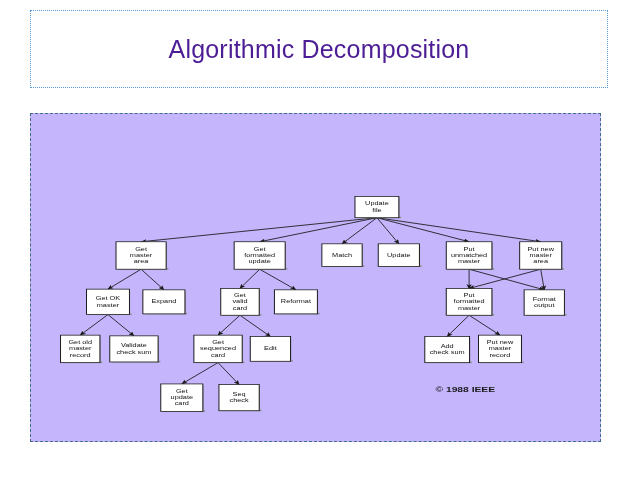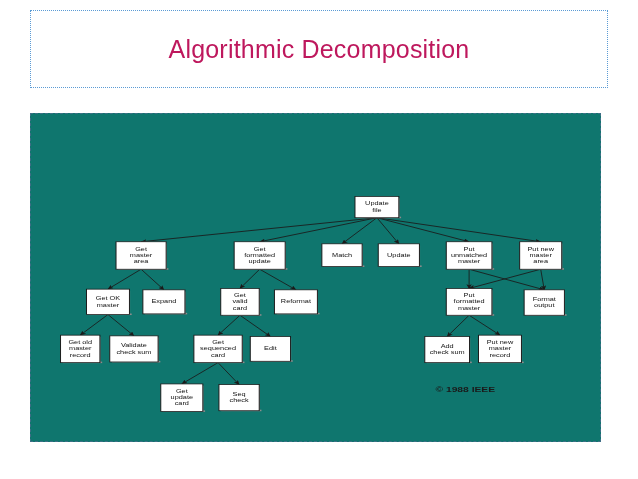--- a/index.html
+++ b/index.html
@@ -23,38 +23,38 @@
     width: 578px;
     height: 78px;
     border: 1px dotted #5b9bd5;
     box-sizing: border-box;
     display: flex;
     align-items: center;
     justify-content: center;
     background: #ffffff;
   }
   #title-text {
-    color: #be185d;
+    color: #4c1d95;
     font-size: 25px;
     font-weight: 400;
     letter-spacing: 0.2px;
     font-family: "Liberation Sans", sans-serif;
     white-space: nowrap;
   }
 
   
   #content-box {
     position: absolute;
     left: 30px;
     top: 113px;
     width: 571px;
     height: 329px;
     border: 1px dashed #3f6e86;
     box-sizing: border-box;
-    background: #0f766e;
+    background: #c4b5fd;
   }
 
   #diagram-wrap {
     position: absolute;
     left: 0;
     top: 0;
     width: 100%;
     height: 100%;
   }
 

